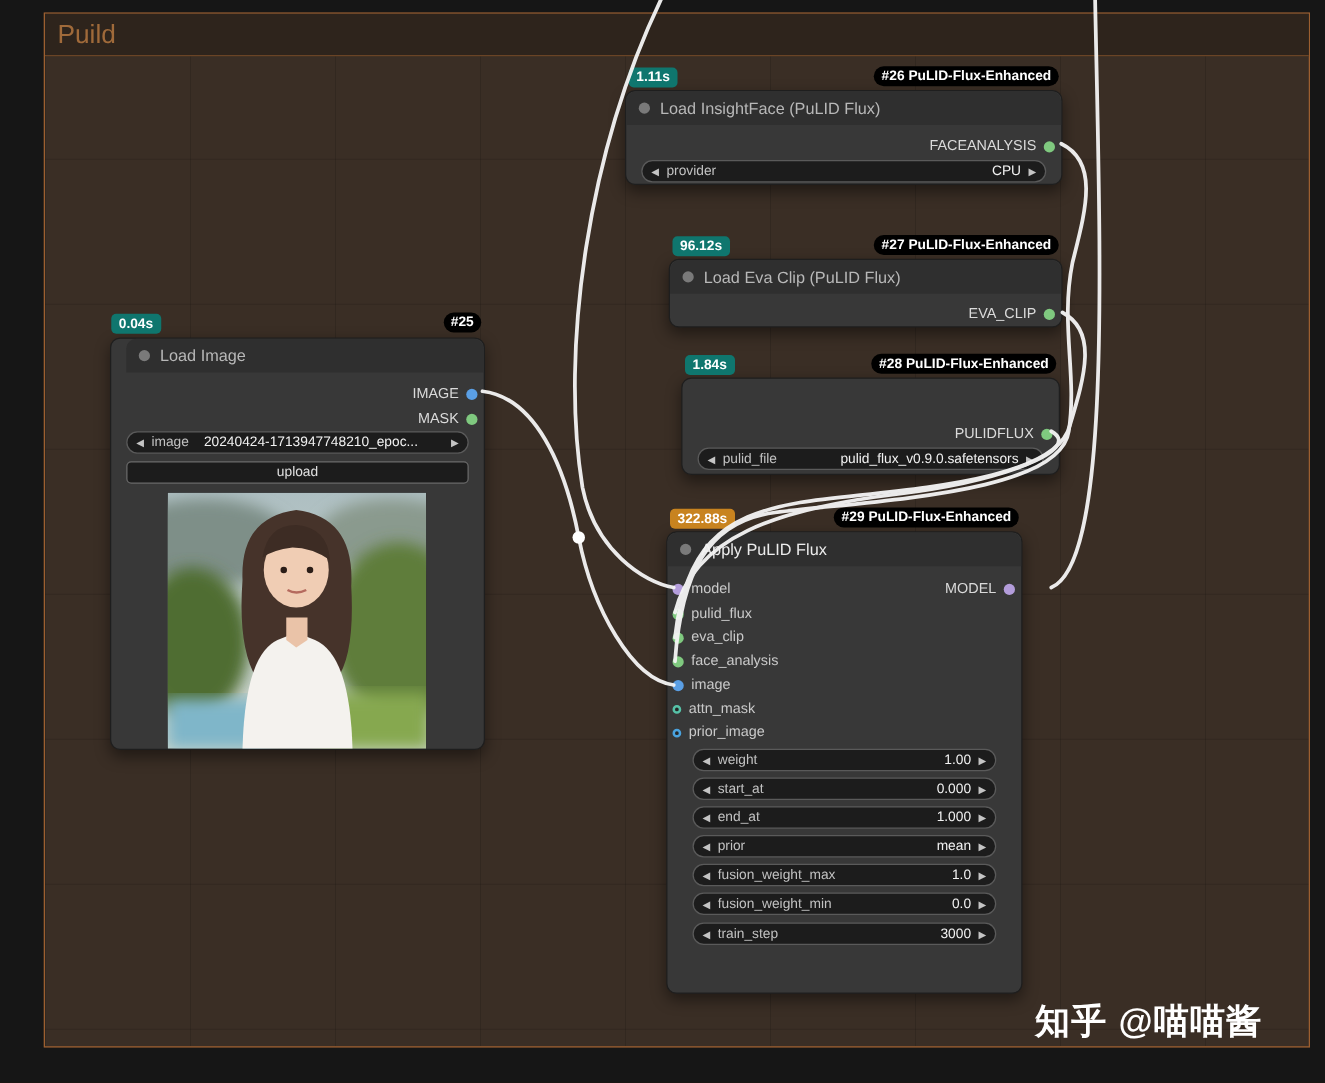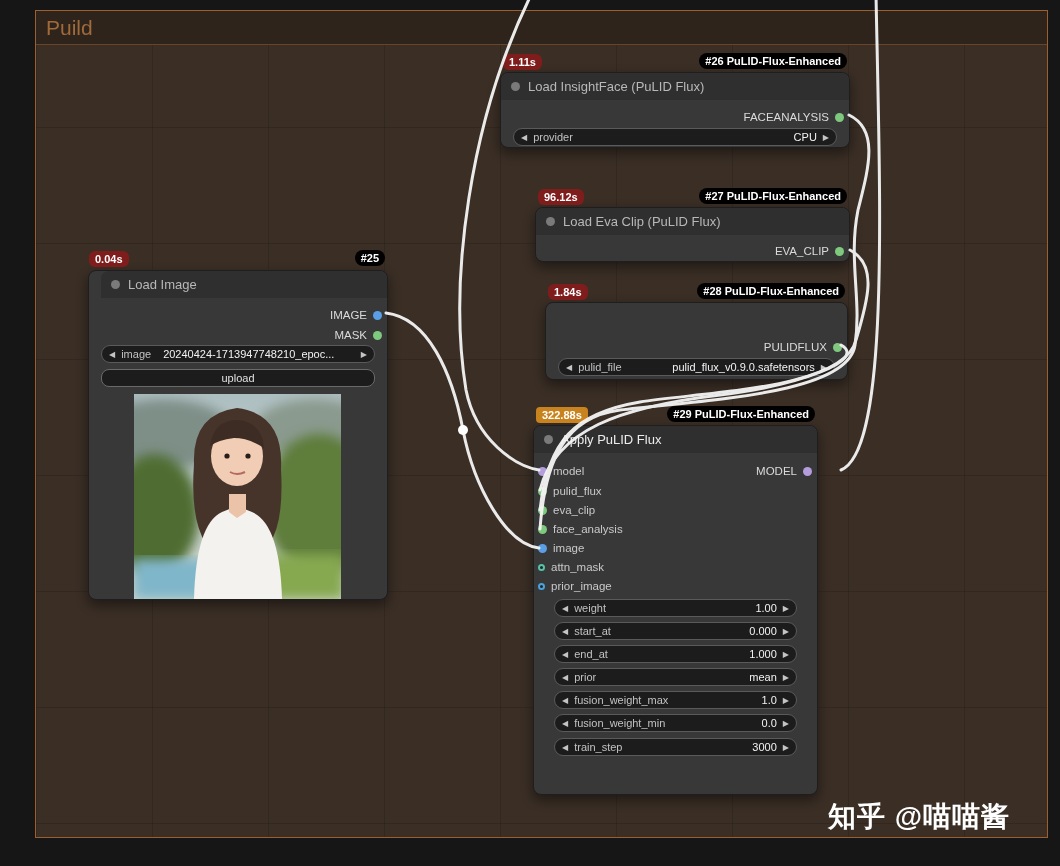--- a/index.html
+++ b/index.html
@@ -48,21 +48,21 @@
   .widget.combo-left .w-val { text-align:left; margin-left:6px; }
   .widget.toggle { padding:0 10px; }
   .widget.toggle .w-val { margin-right:6px; }
   .knob { width:12px; height:12px; border-radius:50%; background:#8fa3bd; border:1px solid #b9c6d6;
     flex:0 0 auto; }
   .btn { position:absolute; height:18px; background:#1c1c1c; border:1px solid #6a6a6a;
     border-radius:4px; color:#e0e0e0; font-size:11px; text-align:center; line-height:16px; }
 
   .t-badge { position:absolute; font-size:11px; font-weight:bold; color:#fff; border-radius:4px;
     padding:2px 6px; z-index:12; }
-  .bg-green  { background:#7f1d1d;border-radius:6px; }
+  .bg-green  { background:#0f766e; }
   .bg-orange { background:#c8831f; }
   .id-badge { position:absolute; background:#000; color:#fff; font-size:11px; font-weight:bold;
     border-radius:8px; padding:2px 6px; z-index:12; }
 
   .preview { position:absolute; overflow:hidden; background:#222; }
   .preview svg { display:block; }
 
   .watermark { position:absolute; left:828px; top:798px; color:#fff; font-size:28px;
     font-weight:bold; z-index:40; letter-spacing:1px; }
 </style>
@@ -101,21 +101,21 @@
     <div class="slot out" style="top:57px;margin-left:48px;">
       <span>MASK</span>
       <span class="dot c-green"></span>
     </div>
     <div class="widget combo-left" style="left:12px; right:12px; top:74px;">
       <span class="arr">◀</span>
       <span class="w-label">image</span>
       <span class="w-val">20240424-1713947748210_epoc...</span>
       <span class="arr">▶</span>
     </div>
-    <div class="btn" style="left:12px; right:12px; top:98px;border-radius:8px;">upload</div>
+    <div class="btn" style="left:12px; right:12px; top:98px;">upload</div>
     <div class="preview" style="left:45px; top:123px; width:207px; height:205px;">
       <svg width="207" height="205" viewBox="0 0 207 205">
         <defs>
           <linearGradient id="sky" x1="0" y1="0" x2="0" y2="1">
             <stop offset="0" stop-color="#aebfc2"></stop>
               <stop offset="1" stop-color="#cdd6cb"></stop>
           </linearGradient>
           <filter id="blur1">
               <feGaussianBlur stdDeviation="6"></feGaussianBlur>
             </filter>

